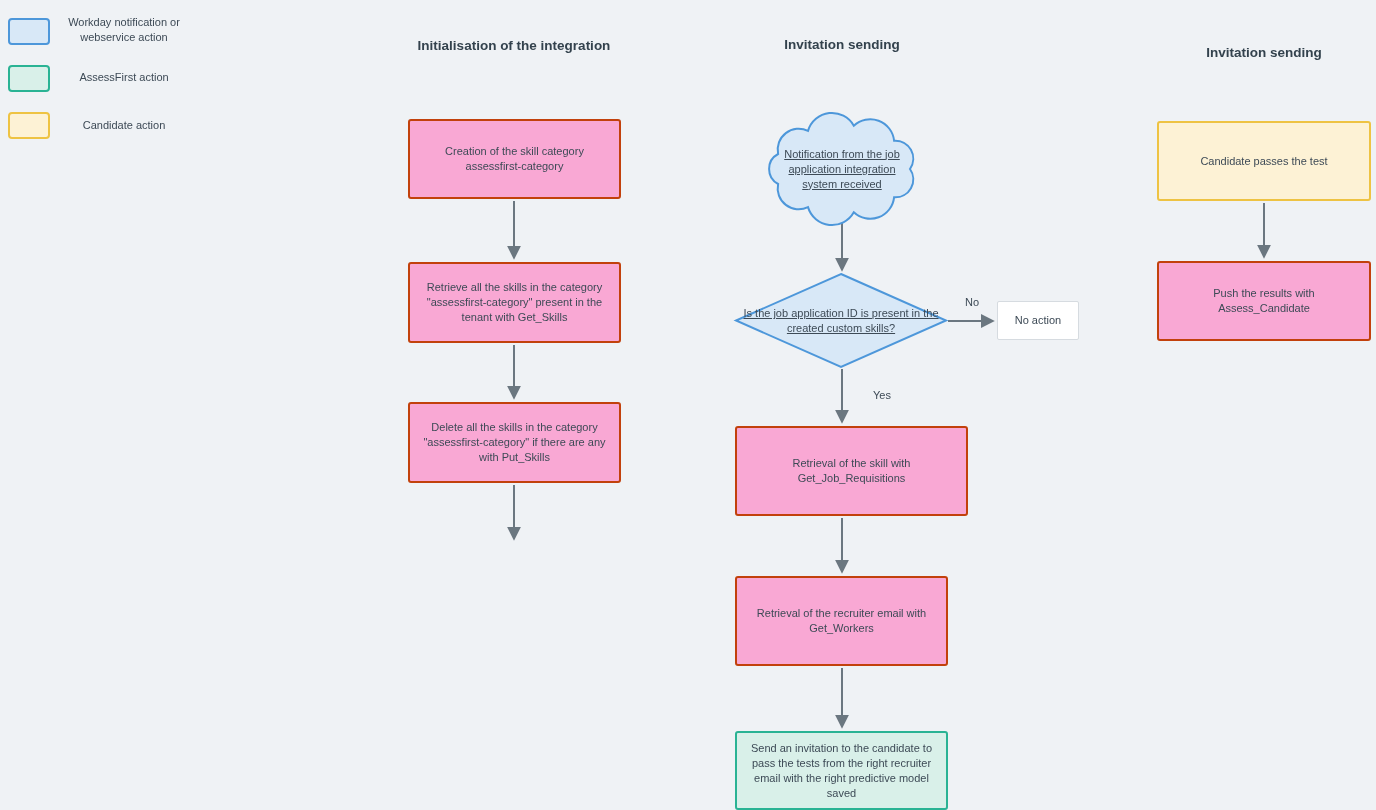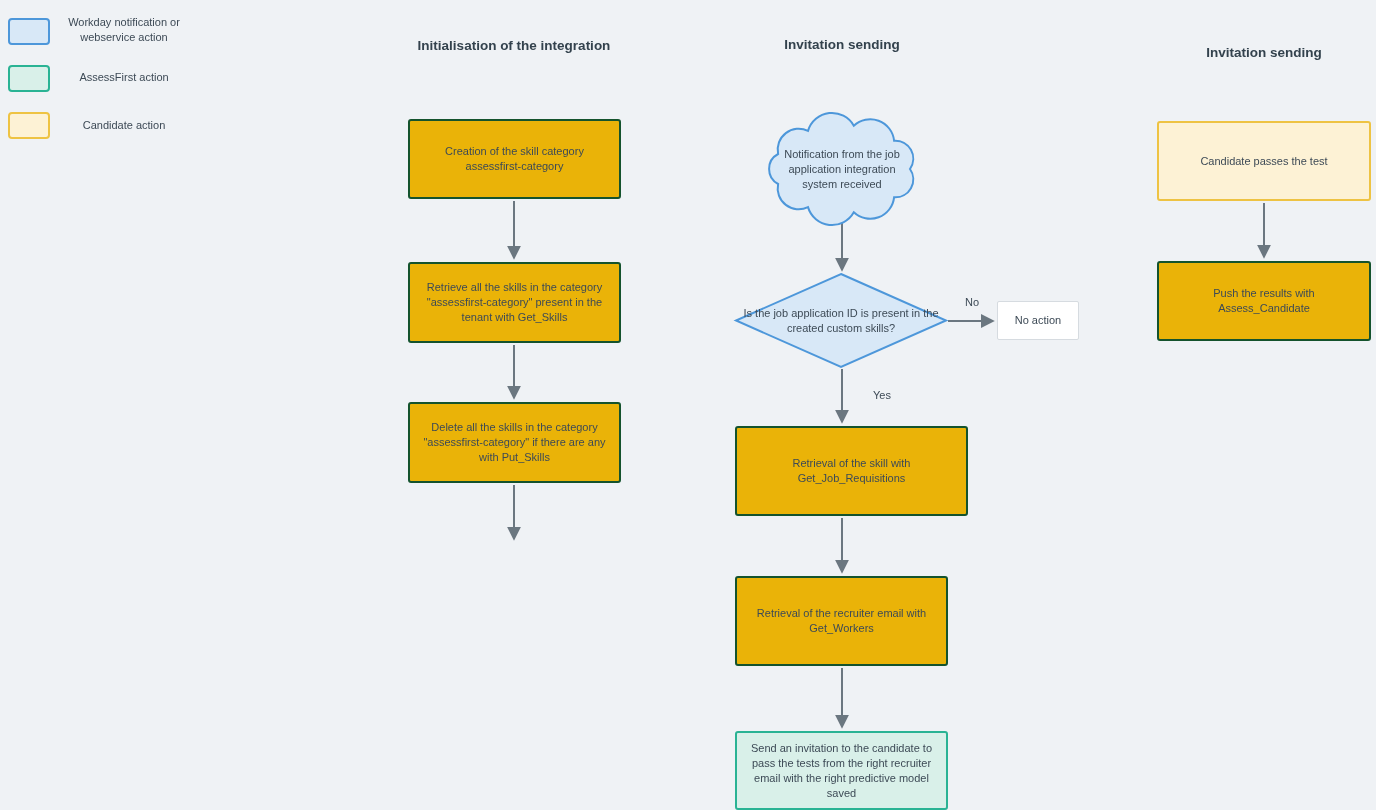--- a/index.html
+++ b/index.html
@@ -41,33 +41,34 @@
     display: flex;
     align-items: center;
     justify-content: center;
     text-align: center;
     font-size: 11px;
     line-height: 15px;
     color: #3d4a56;
     border-radius: 3px;
     padding: 6px 12px;
   }
-  .node.blue   { background: #eab308; border: 2px solid #14532d; }
+  .node.blue   { background: #f9a8d4; border: 2px solid #c2410c; }
   .node.green  { background: #d9f0e9; border: 2px solid #2ab394; }
   .node.yellow { background: #fdf2d5; border: 2px solid #eec343; }
   .node.plain  { background: #ffffff; border: 1px solid #d6dbe0; border-radius: 2px; text-align: center; }
   .shape-label {
     position: absolute;
     display: flex;
     align-items: center;
     justify-content: center;
     text-align: center;
     font-size: 11px;
     line-height: 15px;
     color: #3d4a56;
+    text-decoration: underline;
   }
   .col-title {
     position: absolute;
     transform: translateX(-50%);
     white-space: nowrap;
     font-size: 13.5px;
     color: #33424d;
     font-weight: bold;
   }
   .edge-label {

